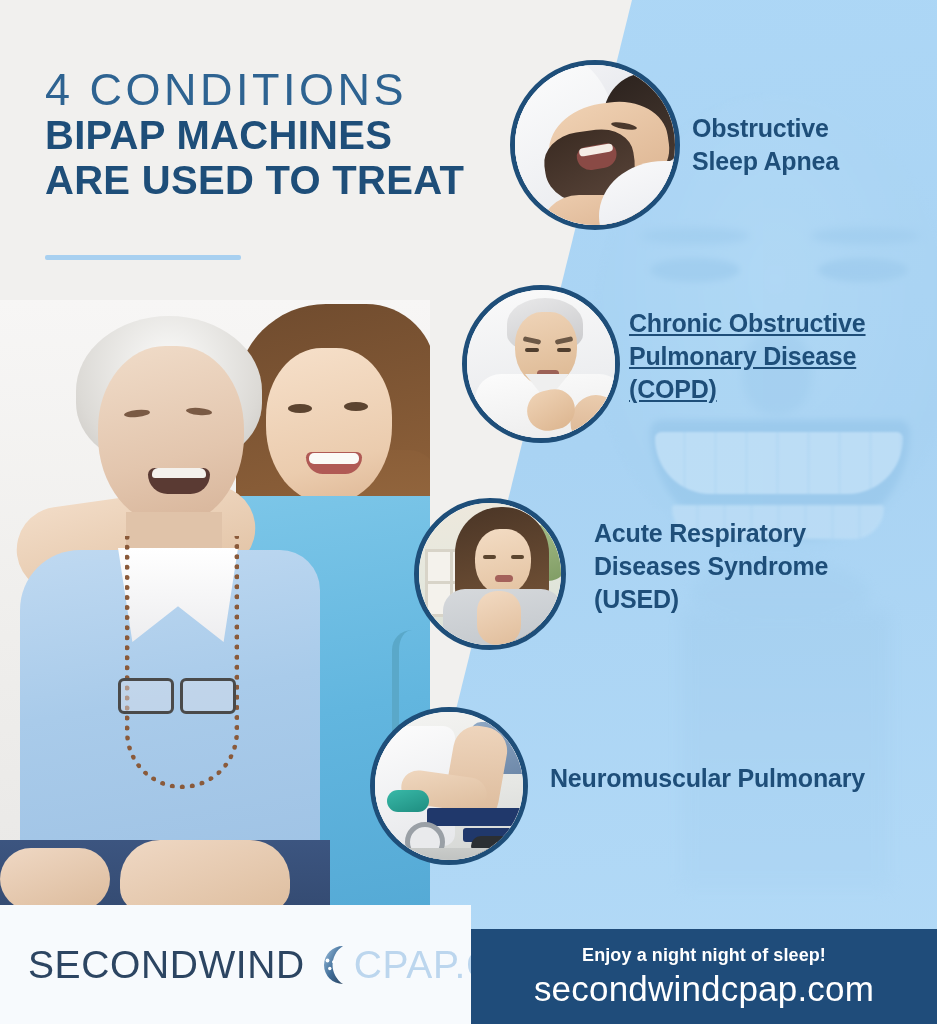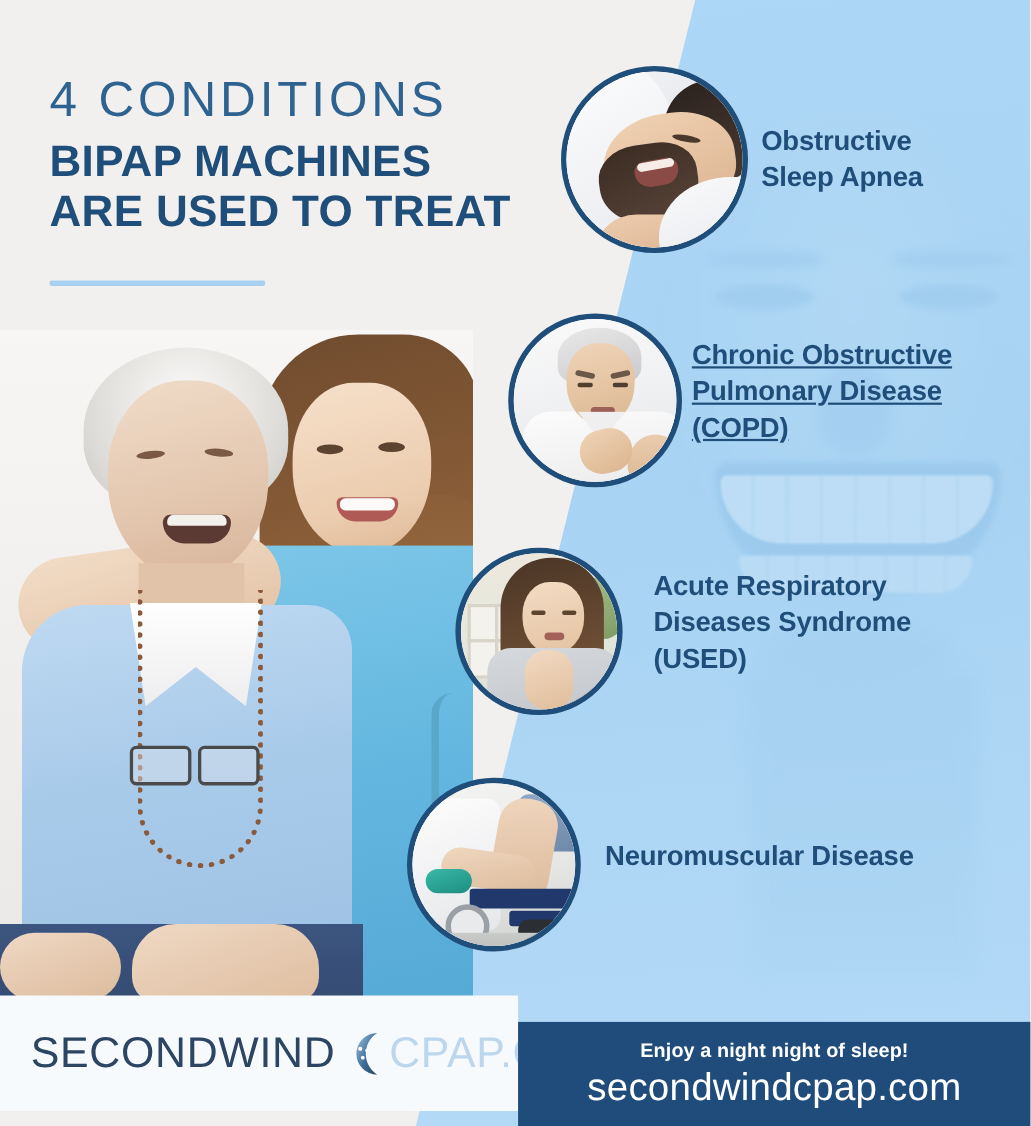--- a/index.html
+++ b/index.html
@@ -140,21 +140,20 @@
   }
   .headline-top {
     font-size: 45px;
     letter-spacing: 3.5px;
     font-weight: 300;
     color: #2E6391;
     line-height: 1.05;
     white-space: nowrap;
   }
   .headline-main {
-    margin-top: 12px;
     font-size: 40px;
     font-weight: 700;
     color: #1E4E79;
     letter-spacing: 0.3px;
     line-height: 1.12;
   }
   .headline-rule {
     position: absolute;
     left: 45px;
     top: 255px;
@@ -335,21 +334,21 @@
   .l2 { left: 629px; top: 307px; width: 290px; text-decoration: underline; }
   .l3 { left: 594px; top: 517px; width: 300px; }
   .l4 { left: 550px; top: 762px; width: 380px; }
 
   
   .footer-logo-panel {
     position: absolute;
     left: 0;
     top: 905px;
     width: 471px;
-    height: 105px;
+    height: 119px;
     background: #F7FAFD;
     display: flex;
     align-items: center;
   }
   .logo {
     display: flex;
     align-items: center;
     margin-left: 28px;
     font-size: 39px;
     letter-spacing: 0.6px;
@@ -522,21 +521,21 @@
       <div class="cp c4-arm"></div>
       <div class="cp c4-shoe"></div>
       <div class="cp c4-chair-strap"></div>
       <div class="cp c4-chair-strap2"></div>
       <div class="cp c4-shoe2"></div>
       <div class="cp c4-wheel"></div>
       <div class="cp c4-floor"></div>
     </div>
   </div>
   <div class="cond-label l4">
-    <div>Neuromuscular Disease</div>
+    <div>Neuromuscular Pulmonary</div>
   </div>
 
   <div class="footer-logo-panel">
     <div class="logo">
       <span class="logo-dark">SECONDWIND</span>
       <span class="moon-icon">
         <svg width="46" height="46" viewBox="0 0 46 46" aria-hidden="true">
           <defs>
             <linearGradient id="moonGrad" x1="0" y1="0" x2="1" y2="1">
               <stop offset="0%" stop-color="#9FC3E2"></stop>

